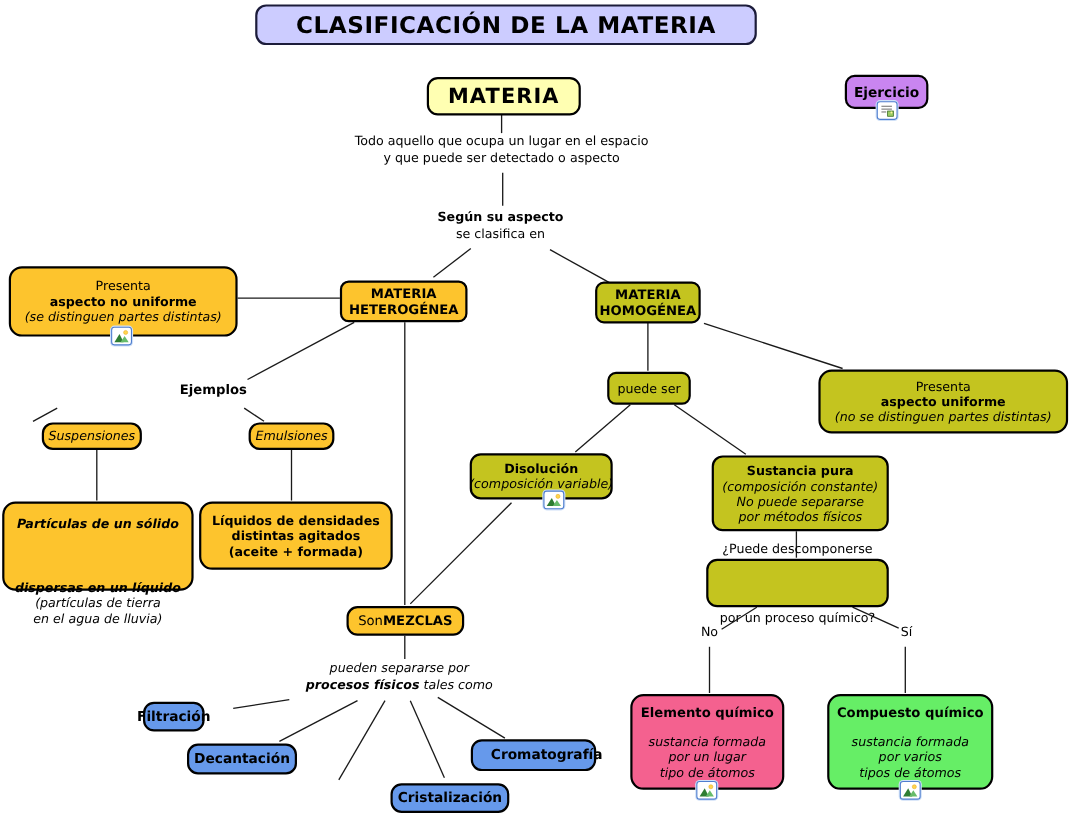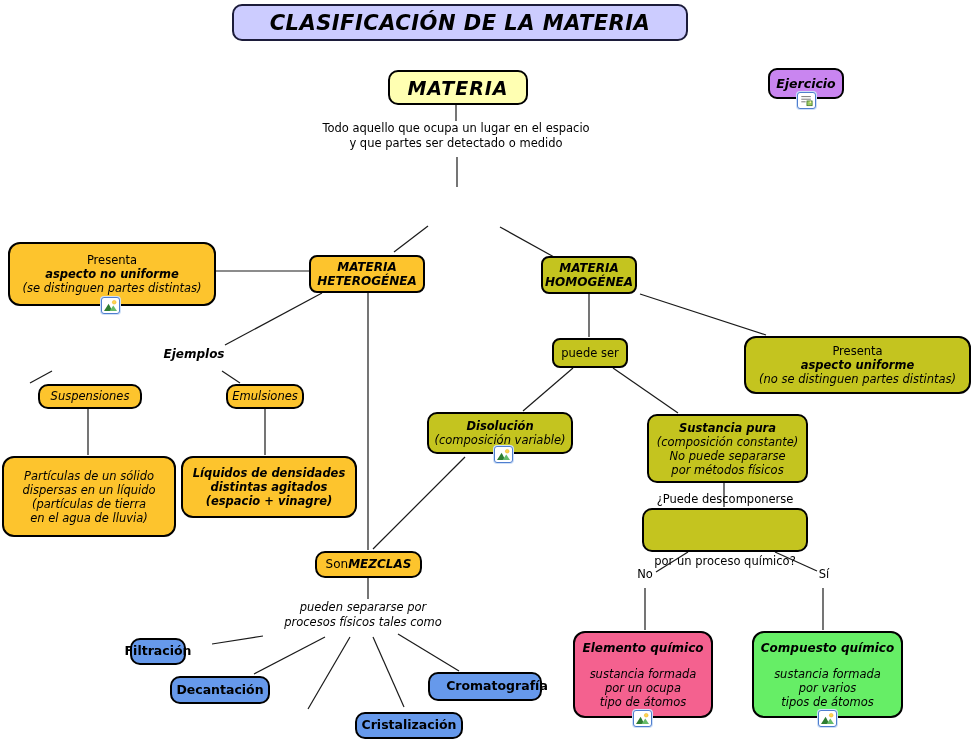--- a/index.html
+++ b/index.html
@@ -14,23 +14,23 @@
     padding:2px 4px; white-space:nowrap;
   }
   .orange { background:#FDC42D; }
   .olive  { background:#C4C41F; }
   .blue   { background:#6699EB; }
   .pink   { background:#F4618F; }
   .green  { background:#66EE66; }
   .lav    { background:#CCCCFF; border-color:#1c1c3a; }
   .yellow { background:#FFFFB2; }
   .purple { background:#C985F0; }
-  .b  { font-weight:bold;font-style:italic; }
+  .b  { font-weight:bold; }
   .i  { font-style:italic; }
-  .bi { font-weight:normal; font-style:italic; }
+  .bi { font-weight:bold; font-style:italic;margin-top:44px; }
   .txt { position:absolute; text-align:center; font-size:11.5px; line-height:15px; color:#000; }
   .title-box { font-size:21px; line-height:24px; letter-spacing:0.5px; }
   .materia-box { font-size:19px; line-height:22px; letter-spacing:1px; }
   .cap { font-size:11.5px; line-height:14px; }
   .blue.node { font-weight:bold; font-size:12.5px; }
   .gap { height:12px; }
   .res-icon {
     position:absolute; width:19px; height:17px; box-sizing:border-box;
     background:#fff; border:1.4px solid #4f7ecf; border-radius:3px;
     display:flex; align-items:center; justify-content:center; padding:1px;
@@ -92,23 +92,27 @@
       <line x1="2" y1="3" x2="13" y2="3" stroke="#666" stroke-width="1"></line>
       <line x1="2" y1="6" x2="13" y2="6" stroke="#666" stroke-width="1"></line>
       <line x1="2" y1="9" x2="7" y2="9" stroke="#666" stroke-width="1"></line>
       <rect x="8.5" y="8" width="6" height="5.5" fill="#9ccc65" stroke="#33691e" stroke-width="0.8"></rect>
       <circle cx="12.5" cy="9.5" r="1" fill="#fff59d"></circle>
     </svg>
   </span>
 
   <div class="txt" style="left:256px;top:121px;width:400px;">
     <div>Todo aquello que ocupa un lugar en el espacio</div>
-    <div>y que partes ser detectado o medido</div>
-  </div>
-
+    <div>y que puede ser detectado o aspecto</div>
+  </div>
+
+  <div class="txt" style="left:355px;top:190px;width:200px;">
+    <div class="b">Según su aspecto</div>
+    <div>se clasifica en</div>
+  </div>
 
   <div class="node orange b cap" style="left:309px;top:255px;width:116px;height:38px;border-radius:8px;font-size:12px;">
     <div>MATERIA</div>
     <div>HETEROGÉNEA</div>
   </div>
 
   <div class="node olive b cap" style="left:541px;top:256px;width:96px;height:38px;border-radius:8px;font-size:12px;">
     <div>MATERIA</div>
     <div>HOMOGÉNEA</div>
   </div>
@@ -124,51 +128,51 @@
       <path d="M1 13 L6 5 L10 13 Z" fill="#2e7d32"></path>
       <path d="M7 13 L11 7 L15 13 Z" fill="#66bb6a"></path>
       <circle cx="12" cy="3.5" r="2" fill="#ffd54f" stroke="#e6a817" stroke-width="0.5"></circle>
     </svg>
   </span>
 
   <div class="txt b" style="left:158px;top:347px;width:72px;font-size:12px;">
     <span>Ejemplos</span>
   </div>
 
-  <div class="node orange i" style="left:38px;top:384px;width:104px;height:25px;border-radius:10px;">
+  <div class="node orange i" style="left:38px;top:384px;width:91px;height:25px;border-radius:10px;">
     <span>Suspensiones</span>
   </div>
   <div class="node orange i" style="left:226px;top:384px;width:78px;height:25px;border-radius:10px;">
     <span>Emulsiones</span>
   </div>
 
   <div class="node orange cap" style="left:2px;top:456px;width:174px;height:81px;border-radius:12px;">
     <div class="bi">Partículas de un sólido</div>
     <div class="bi">dispersas en un líquido</div>
     <div class="i">(partículas de tierra</div>
     <div class="i">en el agua de lluvia)</div>
   </div>
 
   <div class="node orange b cap" style="left:181px;top:456px;width:176px;height:62px;border-radius:12px;">
     <div>Líquidos de densidades</div>
     <div>distintas agitados</div>
-    <div>(espacio + vinagre)</div>
+    <div>(aceite + formada)</div>
   </div>
 
   <div class="node olive" style="left:552px;top:338px;width:76px;height:30px;border-radius:8px;">
     <span>puede ser</span>
   </div>
 
   <div class="node olive cap" style="left:744px;top:336px;width:227px;height:58px;border-radius:12px;">
     <div>Presenta</div>
     <div class="b">aspecto uniforme</div>
     <div class="i">(no se distinguen partes distintas)</div>
   </div>
 
-  <div class="node olive cap" style="left:427px;top:412px;width:146px;height:42px;border-radius:10px;">
+  <div class="node olive cap" style="left:427px;top:412px;width:130px;height:42px;border-radius:10px;">
     <div class="b">Disolución</div>
     <div class="i">(composición variable)</div>
   </div>
   <span class="res-icon" style="left:494px;top:446px;">
     <svg viewBox="0 0 16 14">
       <rect x="0" y="0" width="16" height="14" fill="#ffffff"></rect>
       <path d="M1 13 L6 5 L10 13 Z" fill="#2e7d32"></path>
       <path d="M7 13 L11 7 L15 13 Z" fill="#66bb6a"></path>
       <circle cx="12" cy="3.5" r="2" fill="#ffd54f" stroke="#e6a817" stroke-width="0.5"></circle>
     </svg>
@@ -216,21 +220,21 @@
     <span>Cristalización</span>
   </div>
   <div class="node blue" style="left:428px;top:672px;width:114px;height:29px;padding-left:28px;">
     <span>Cromatografía</span>
   </div>
 
   <div class="node pink cap" style="left:573px;top:631px;width:140px;height:87px;border-radius:12px;">
     <div class="b" style="font-size:12px;">Elemento químico</div>
     <div class="gap"></div>
     <div class="i">sustancia formada</div>
-    <div class="i">por un ocupa</div>
+    <div class="i">por un lugar</div>
     <div class="i">tipo de átomos</div>
   </div>
   <span class="res-icon" style="left:633px;top:710px;">
     <svg viewBox="0 0 16 14">
       <rect x="0" y="0" width="16" height="14" fill="#ffffff"></rect>
       <path d="M1 13 L6 5 L10 13 Z" fill="#2e7d32"></path>
       <path d="M7 13 L11 7 L15 13 Z" fill="#66bb6a"></path>
       <circle cx="12" cy="3.5" r="2" fill="#ffd54f" stroke="#e6a817" stroke-width="0.5"></circle>
     </svg>
   </span>

